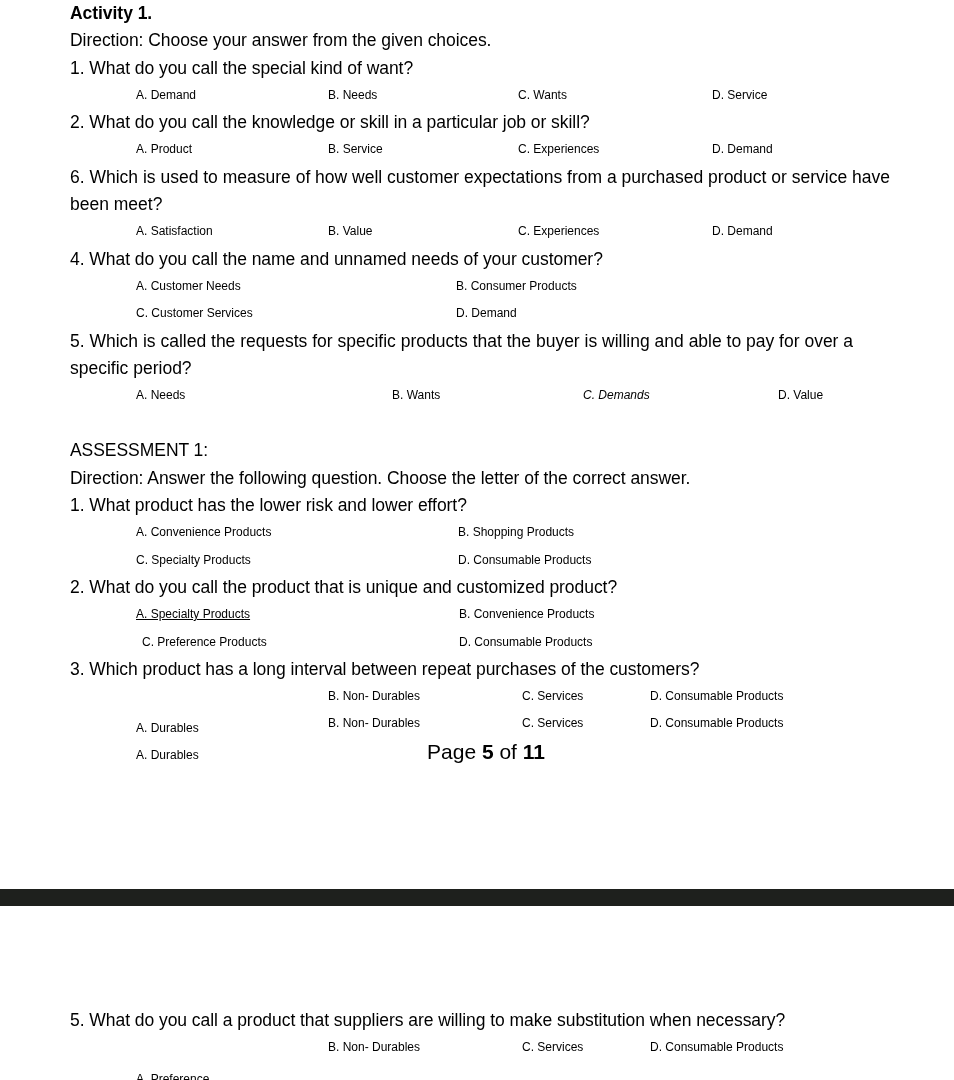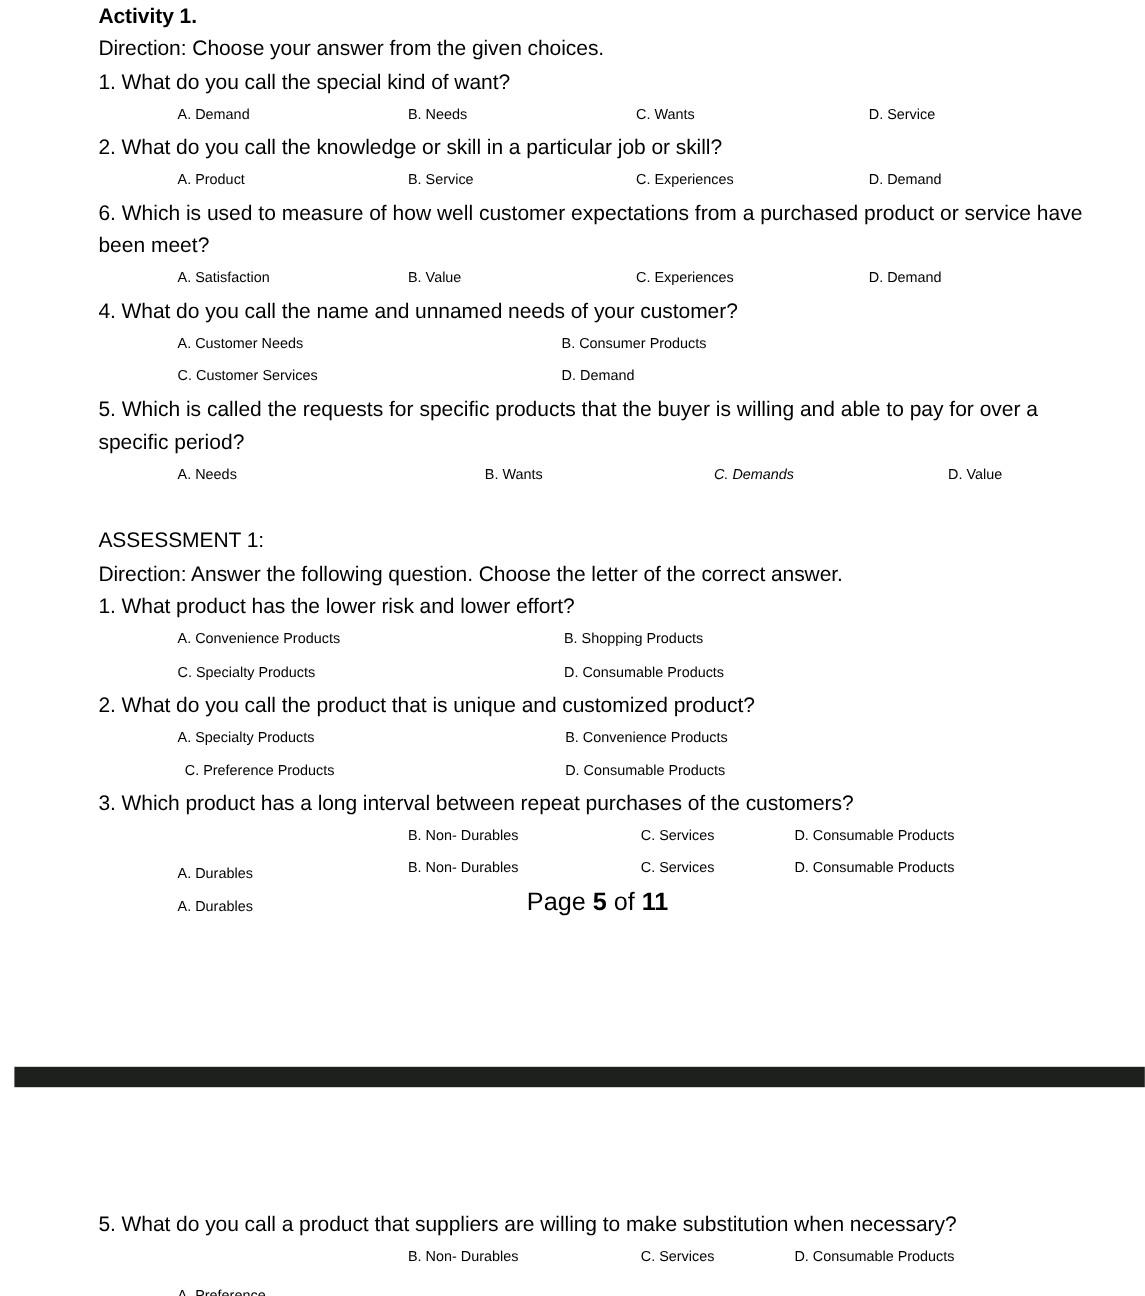--- a/index.html
+++ b/index.html
@@ -10,21 +10,21 @@
   body {
     width: 954px;
     height: 1080px;
     position: relative;
     font-family: "Liberation Sans", sans-serif;
     color: #000000;
     overflow: hidden;
   }
   .page {
     position: absolute;
-    left: 12px; top: 0;
+    left: 0; top: 0;
     width: 778px;
     height: 1080px;
   }
   .doc-body {
     position: absolute;
     left: 70px;
     top: 0px;
     width: 846px;
   }
   .line {
@@ -63,21 +63,21 @@
   .t5-b { left: 322px; text-align: center; }
   .t5-c { left: 513px; font-style: italic; }
   .t5-d { left: 708px; }
 
   .t2-a { left: 66px; }
   .t2-b { left: 386px; }
 
   .t2b-a { left: 66px; }
   .t2b-b { left: 388px; }
 
-  .t2c-a { left: 66px; }
+  .t2c-a { left: 66px; text-decoration: underline; }
   .t2c-b { left: 389px; }
   .t2c-a2 { left: 72px; }
 
   .tdur-a { left: 66px; margin-top: 32px; }
   .tdur-b { left: 258px; }
   .tdur-c { left: 452px; }
   .tdur-d { left: 580px; }
 
   .spacer-block { height: 28px; }
 

